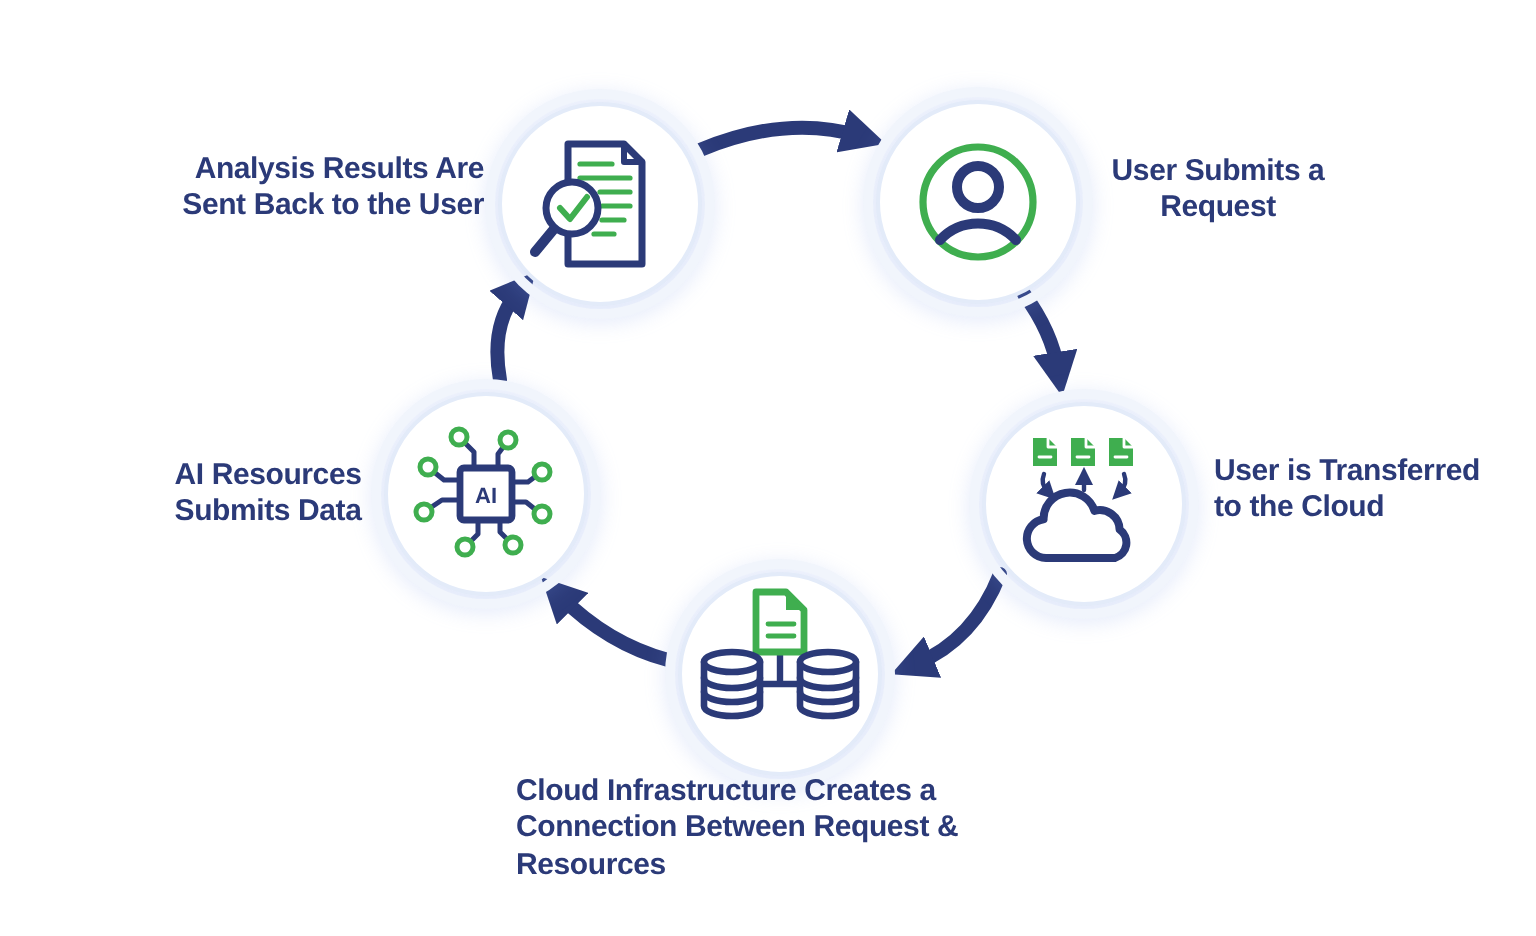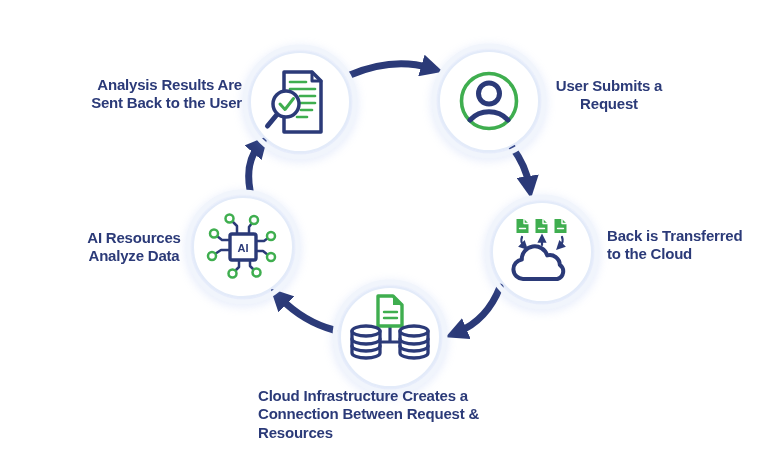--- a/index.html
+++ b/index.html
@@ -152,23 +152,23 @@
       <text x="243" y="251.5" text-anchor="middle" class="fill-navy" font-size="11" font-weight="bold" font-family="Liberation Sans, sans-serif">AI</text>
     </g>
   </svg>
 
   <div class="label" style="left:60px; top:76px; width:182px; text-align:right;">Analysis Results Are
 Sent Back to the User</div>
 
   <div class="label" style="left:514px; top:77px; width:150px; text-align:center;margin-left:20px;">User Submits a
 Request</div>
 
-  <div class="label" style="left:607px; top:227px; width:155px; text-align:left;">Back is Transferred
+  <div class="label" style="left:607px; top:227px; width:155px; text-align:left;">User is Transferred
 to the Cloud</div>
 
   <div class="label" style="left:258px; top:387px; width:264px; text-align:left;">Cloud Infrastructure Creates a
 Connection Between Request &amp;
 Resources</div>
 
   <div class="label" style="left:75px; top:229px; width:118px; text-align:center;">AI Resources
-Analyze Data</div>
+Submits Data</div>
 
 </div>
 
 </body></html>

